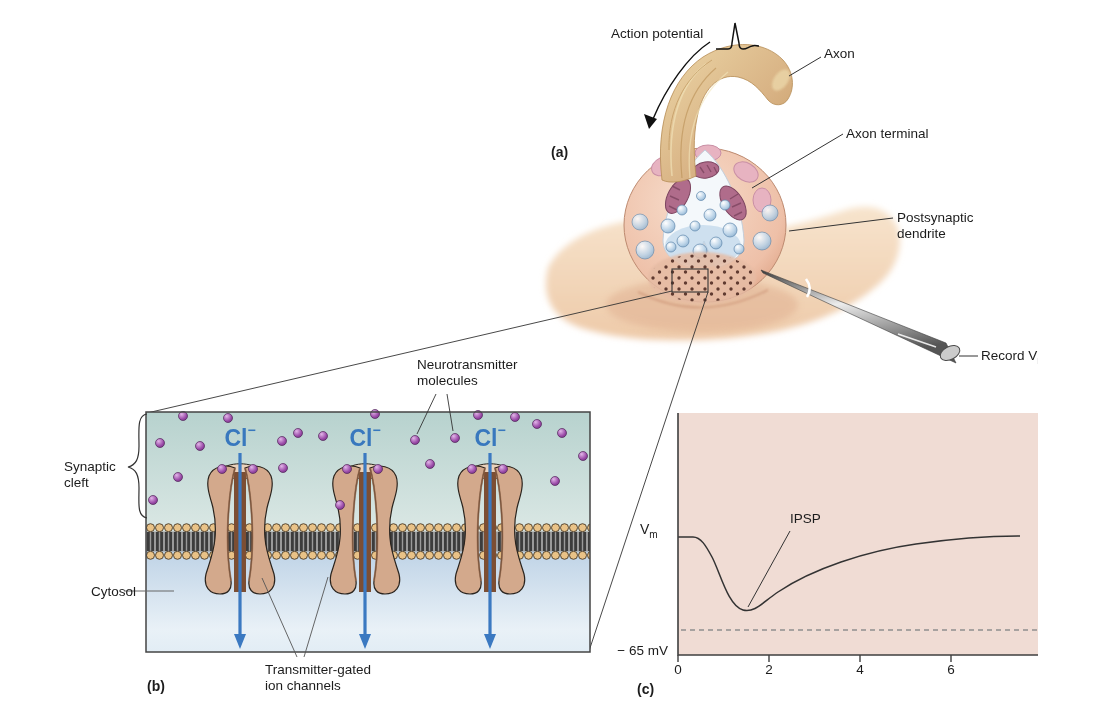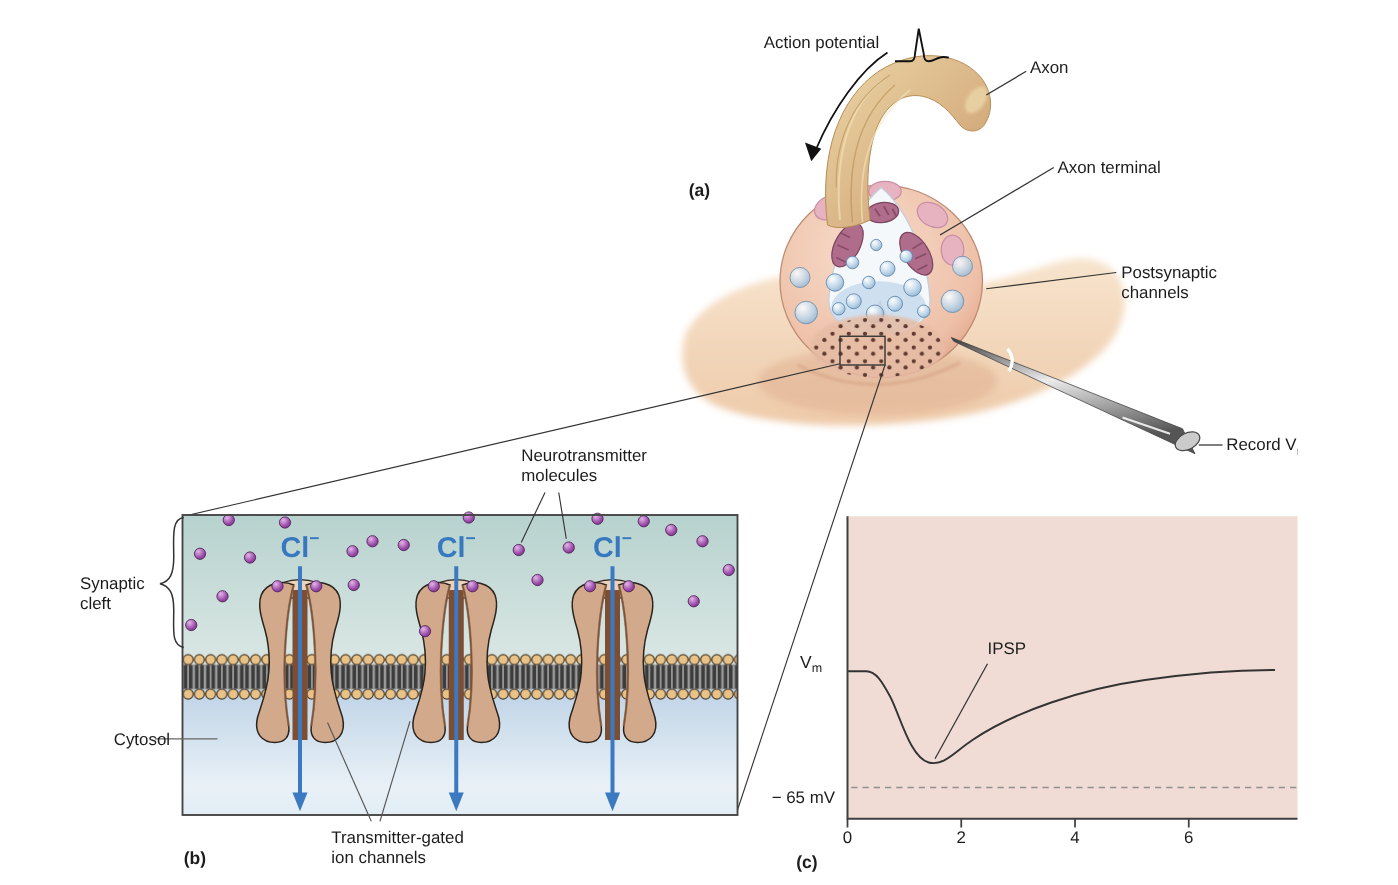--- a/index.html
+++ b/index.html
@@ -273,21 +273,21 @@
       <line x1="1043" y1="655" x2="1043" y2="662"></line>
     </g>
   </g>
 </svg>
 
 <div class="label" style="left:611px;top:26px;">Action potential</div>
 <div class="label" style="left:824px;top:46px;">Axon</div>
 <div class="label" style="left:846px;top:126px;">Axon terminal</div>
 <div class="label" style="left:897px;top:210px;">
   <span>Postsynaptic</span><br>
-  <span>channels</span>
+  <span>dendrite</span>
 </div>
 <div class="label" style="left:981px;top:348px;">
   <span>Record V</span><sub class="subm">m</sub>
 </div>
 <div class="label tag" style="left:551px;top:144px;">(a)</div>
 
 <div class="label" style="left:64px;top:459px;">
   <span>Synaptic</span><br>
   <span>cleft</span>
 </div>
@@ -309,21 +309,21 @@
   <span>Cl</span><sup>−</sup>
 </div>
 <div class="cl" style="left:460px;top:424px;">
   <span>Cl</span><sup>−</sup>
 </div>
 
 <div class="label vmlab" style="left:640px;top:521px;">
   <span>V</span><sub class="subm">m</sub>
 </div>
 <div class="label" style="left:790px;top:511px;">IPSP</div>
-<div class="label" style="left:592px;top:630px;width:76px;text-align:right;white-space:nowrap;">− 65 mV</div>
+<div class="label" style="left:592px;top:643px;width:76px;text-align:right;white-space:nowrap;">− 65 mV</div>
 
 <div class="tick" style="left:666px;top:662px;">0</div>
 <div class="tick" style="left:757px;top:662px;">2</div>
 <div class="tick" style="left:848px;top:662px;">4</div>
 <div class="tick" style="left:939px;top:662px;">6</div>
 <div class="tick" style="left:1031px;top:662px;">8</div>
 
 <div class="label tag" style="left:637px;top:681px;">(c)</div>
 
 </div>

